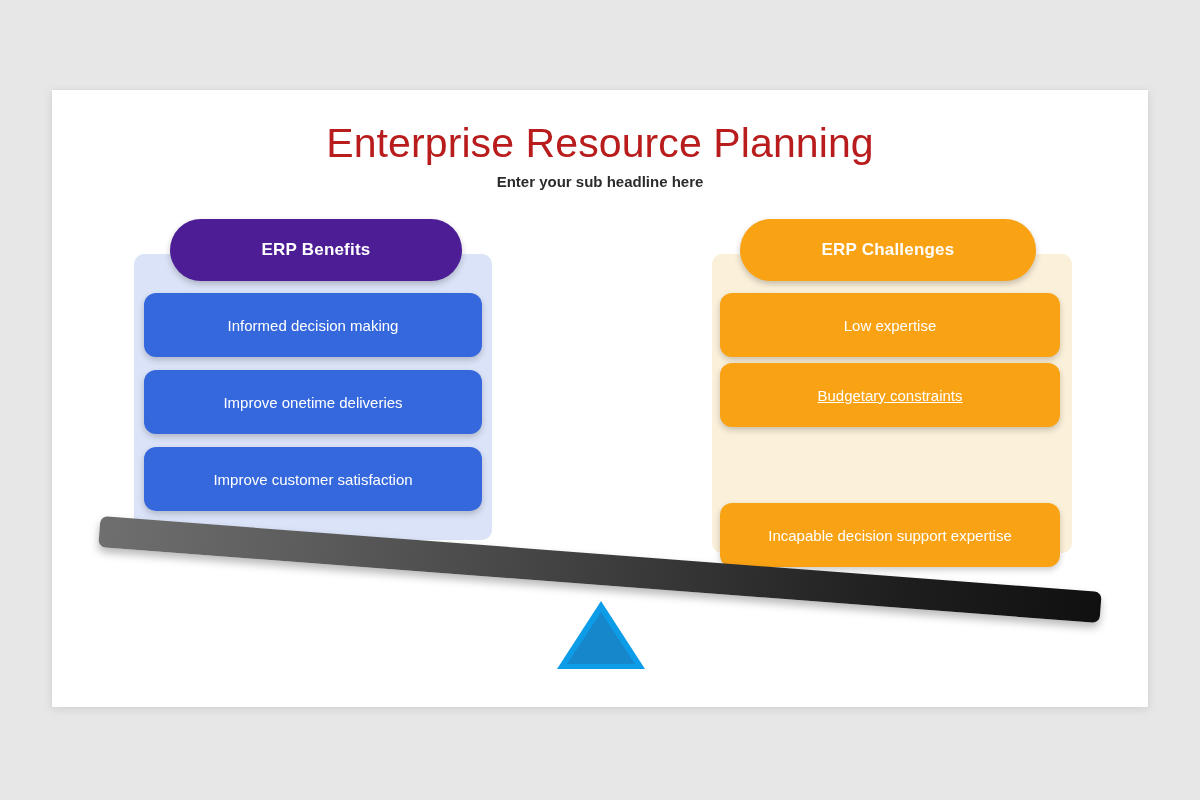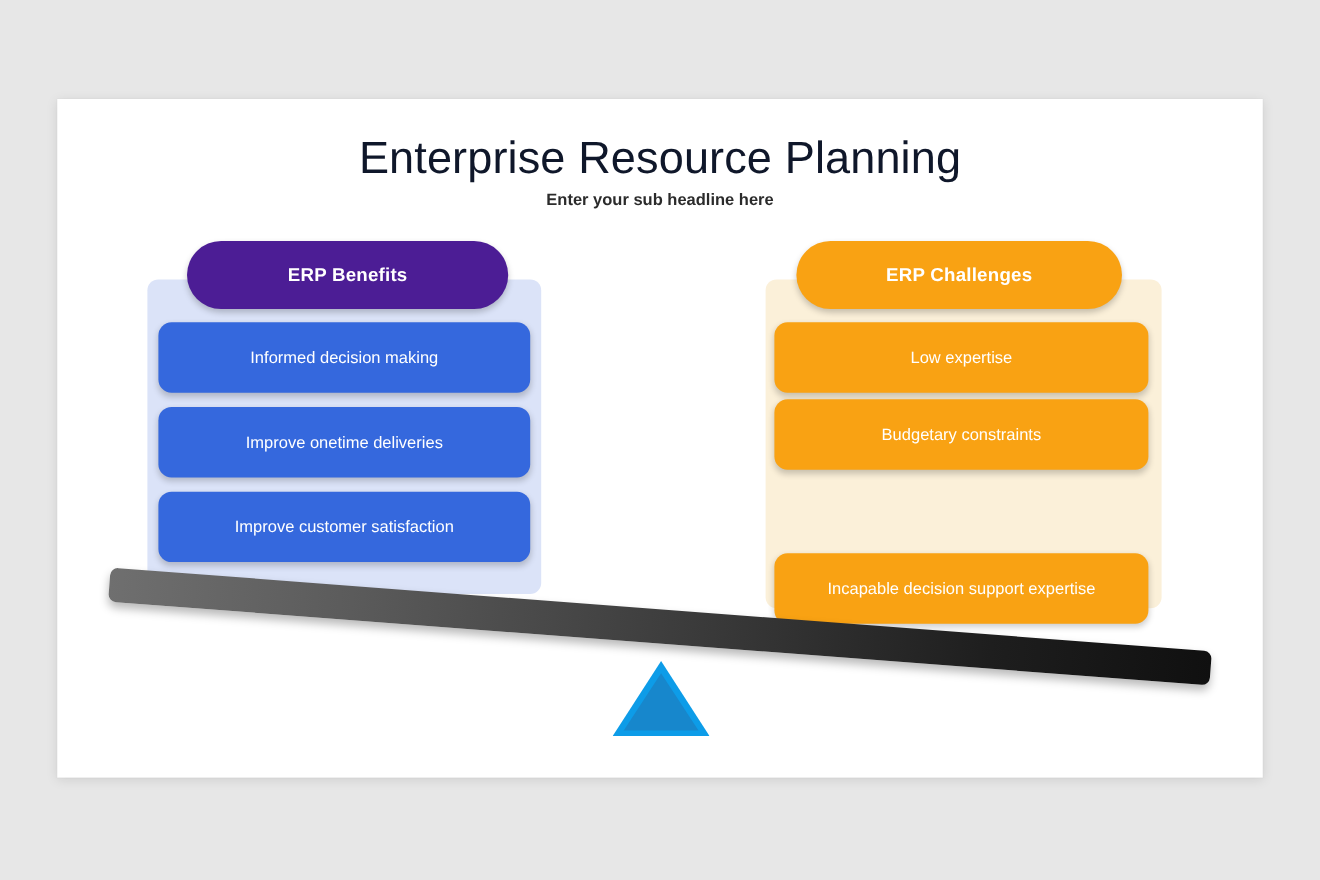--- a/index.html
+++ b/index.html
@@ -29,21 +29,21 @@
 
   
   .slide-title {
     position: absolute;
     left: 0;
     top: 27px;
     width: 1096px;
     text-align: center;
     font-size: 41px;
     font-weight: 400;
-    color: #0f172a;
+    color: #b91c1c;
     letter-spacing: 0.1px;
     line-height: 52px;
     white-space: nowrap;
   }
   .slide-subtitle {
     position: absolute;
     left: 0;
     top: 82px;
     width: 1096px;
     text-align: center;
@@ -104,26 +104,26 @@
   
   .col-left { left: 82px; top: 129px; width: 410px; height: 425px; }
   .col-left .col-backdrop { left: 0; top: 35px; width: 358px; height: 286px; }
   .col-left .col-header   { left: 36px; top: 0px;  width: 292px; }
   .col-left .col-item     { left: 10px; width: 338px; }
   .col-left .i0 { top: 74px; }
   .col-left .i1 { top: 151px; }
   .col-left .i2 { top: 228px; }
 
   
-  .col-right { left: 644px; top: 129px; width: 412px; height: 470px; }
+  .col-right { left: 660px; top: 129px; width: 412px; height: 470px; }
   .col-right .col-backdrop { left: 0; top: 35px; width: 360px; height: 299px; }
   .col-right .col-header   { left: 28px; top: 0px;  width: 296px; }
   .col-right .col-item     { left: 8px; width: 340px; }
   .col-right .i0 { top: 74px; }
-  .col-right .i1 { top: 144px; }
+  .col-right .i1 { top: 144px; text-decoration: underline; }
   .col-right .i2 { top: 214px; }
   .col-right .i3 { top: 284px; }
 
   
   .seesaw-bar {
     position: absolute;
     left: 46px;
     top: 464px;
     width: 1004px;
     height: 31px;

